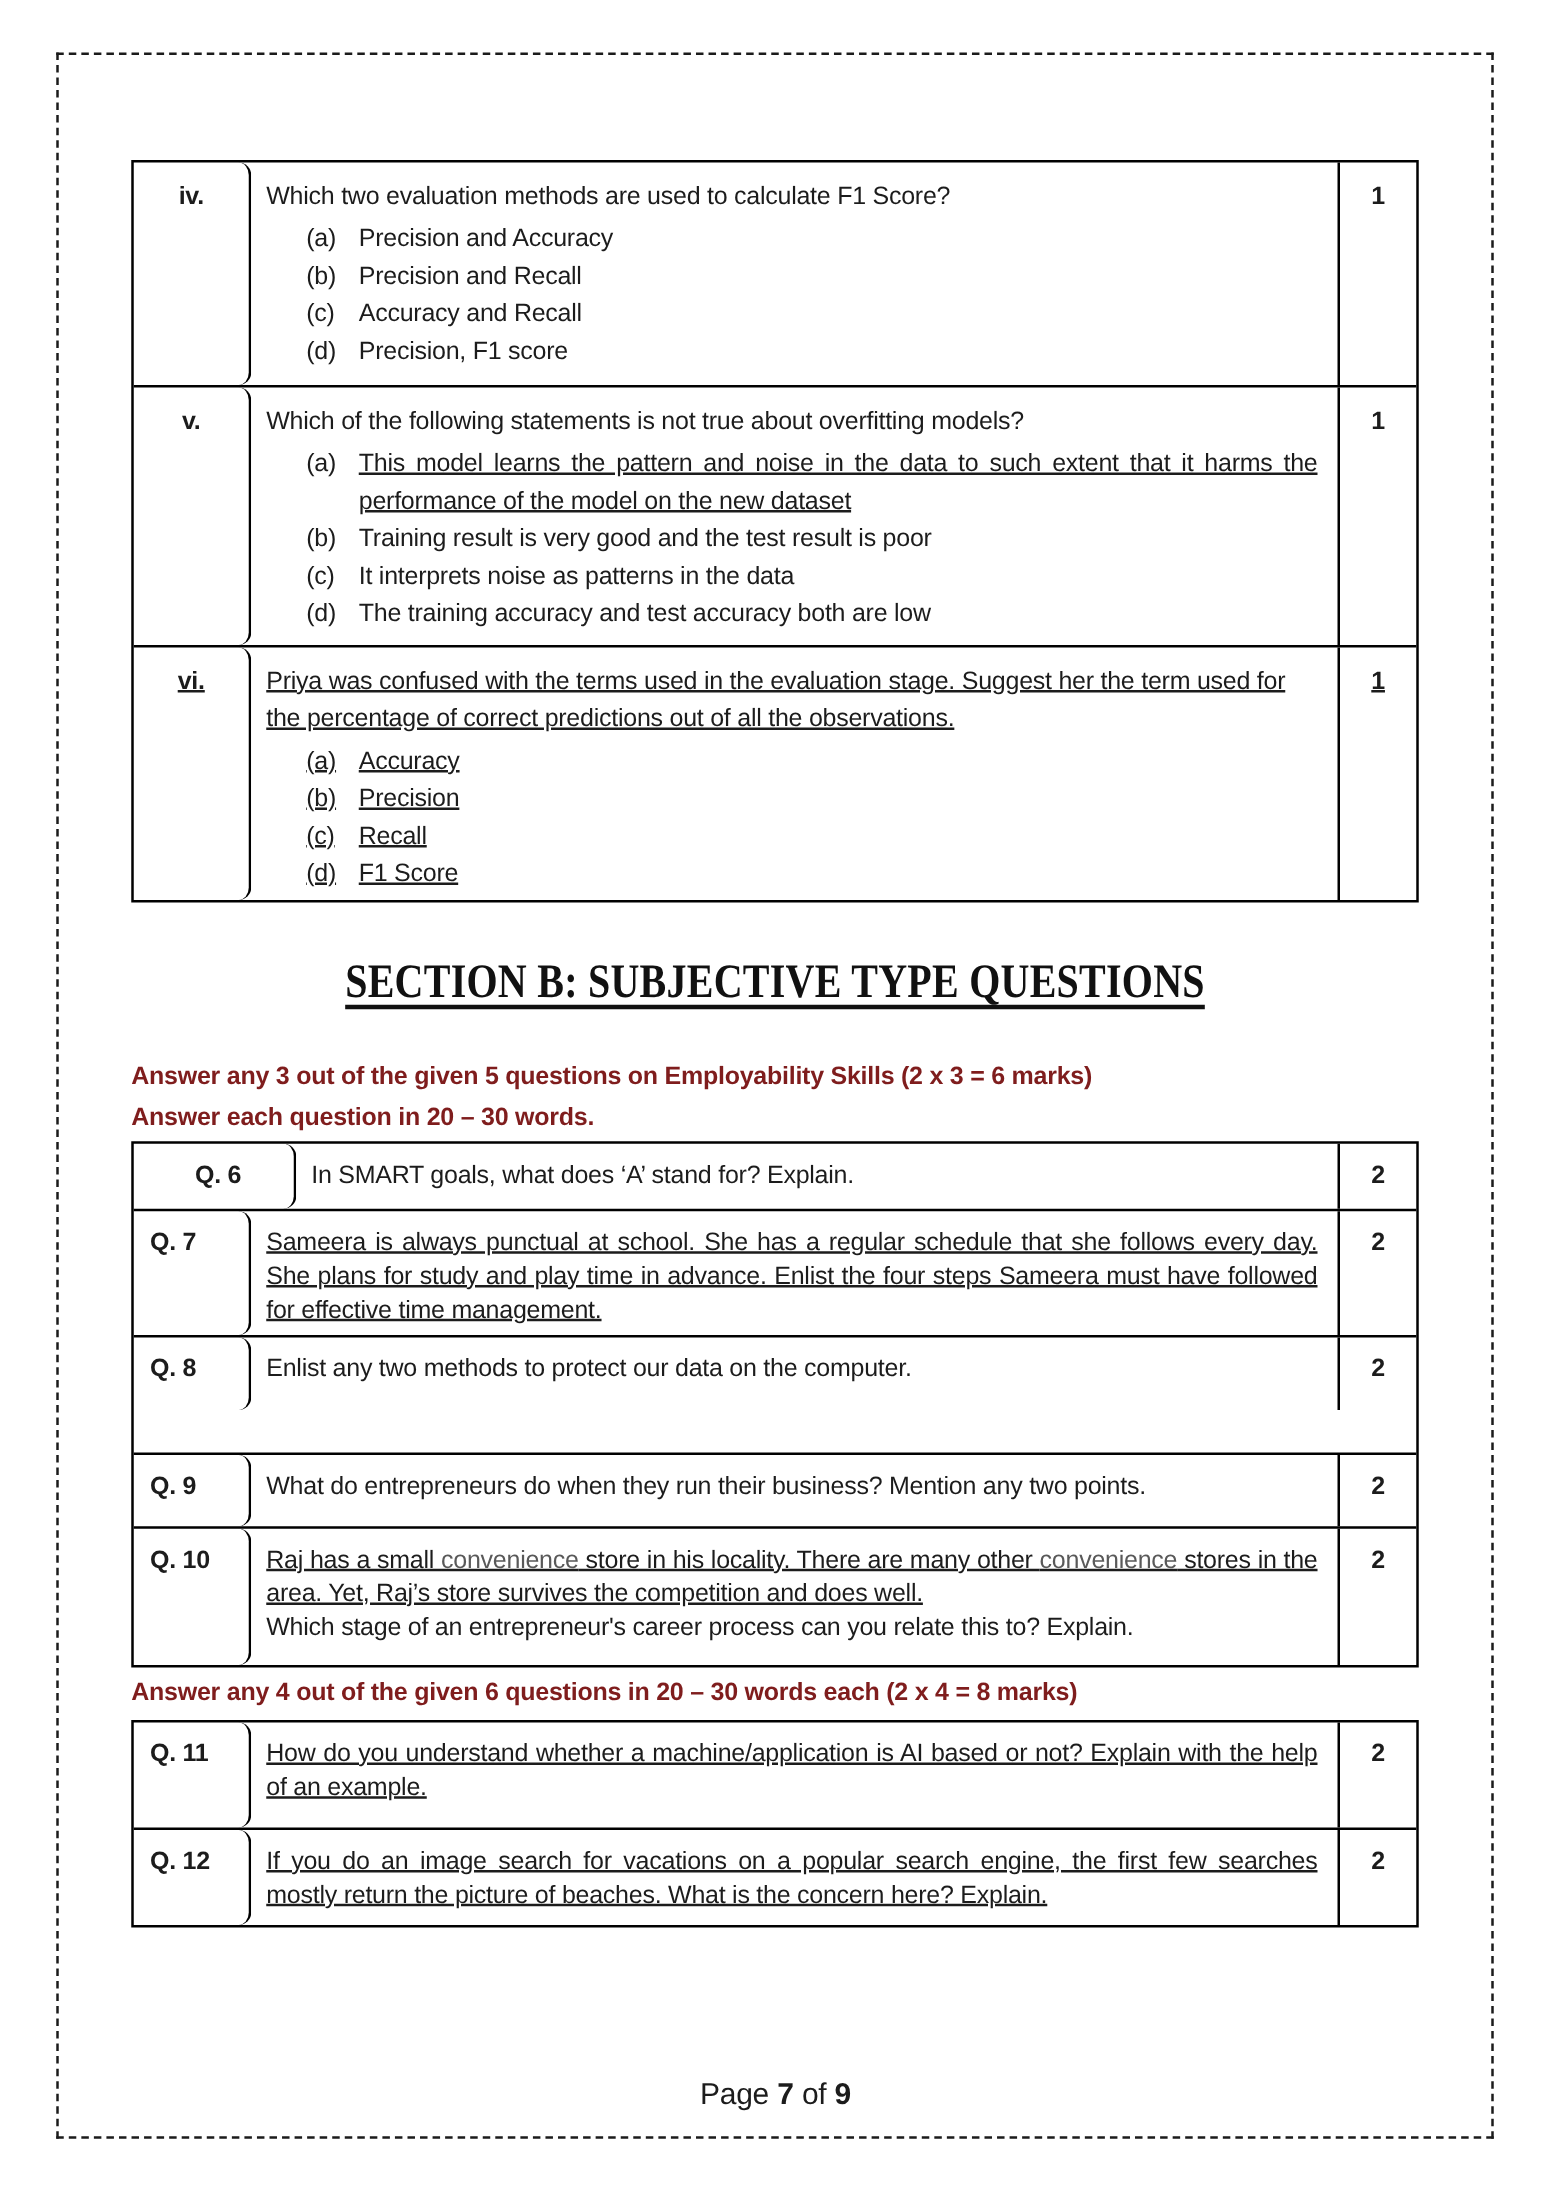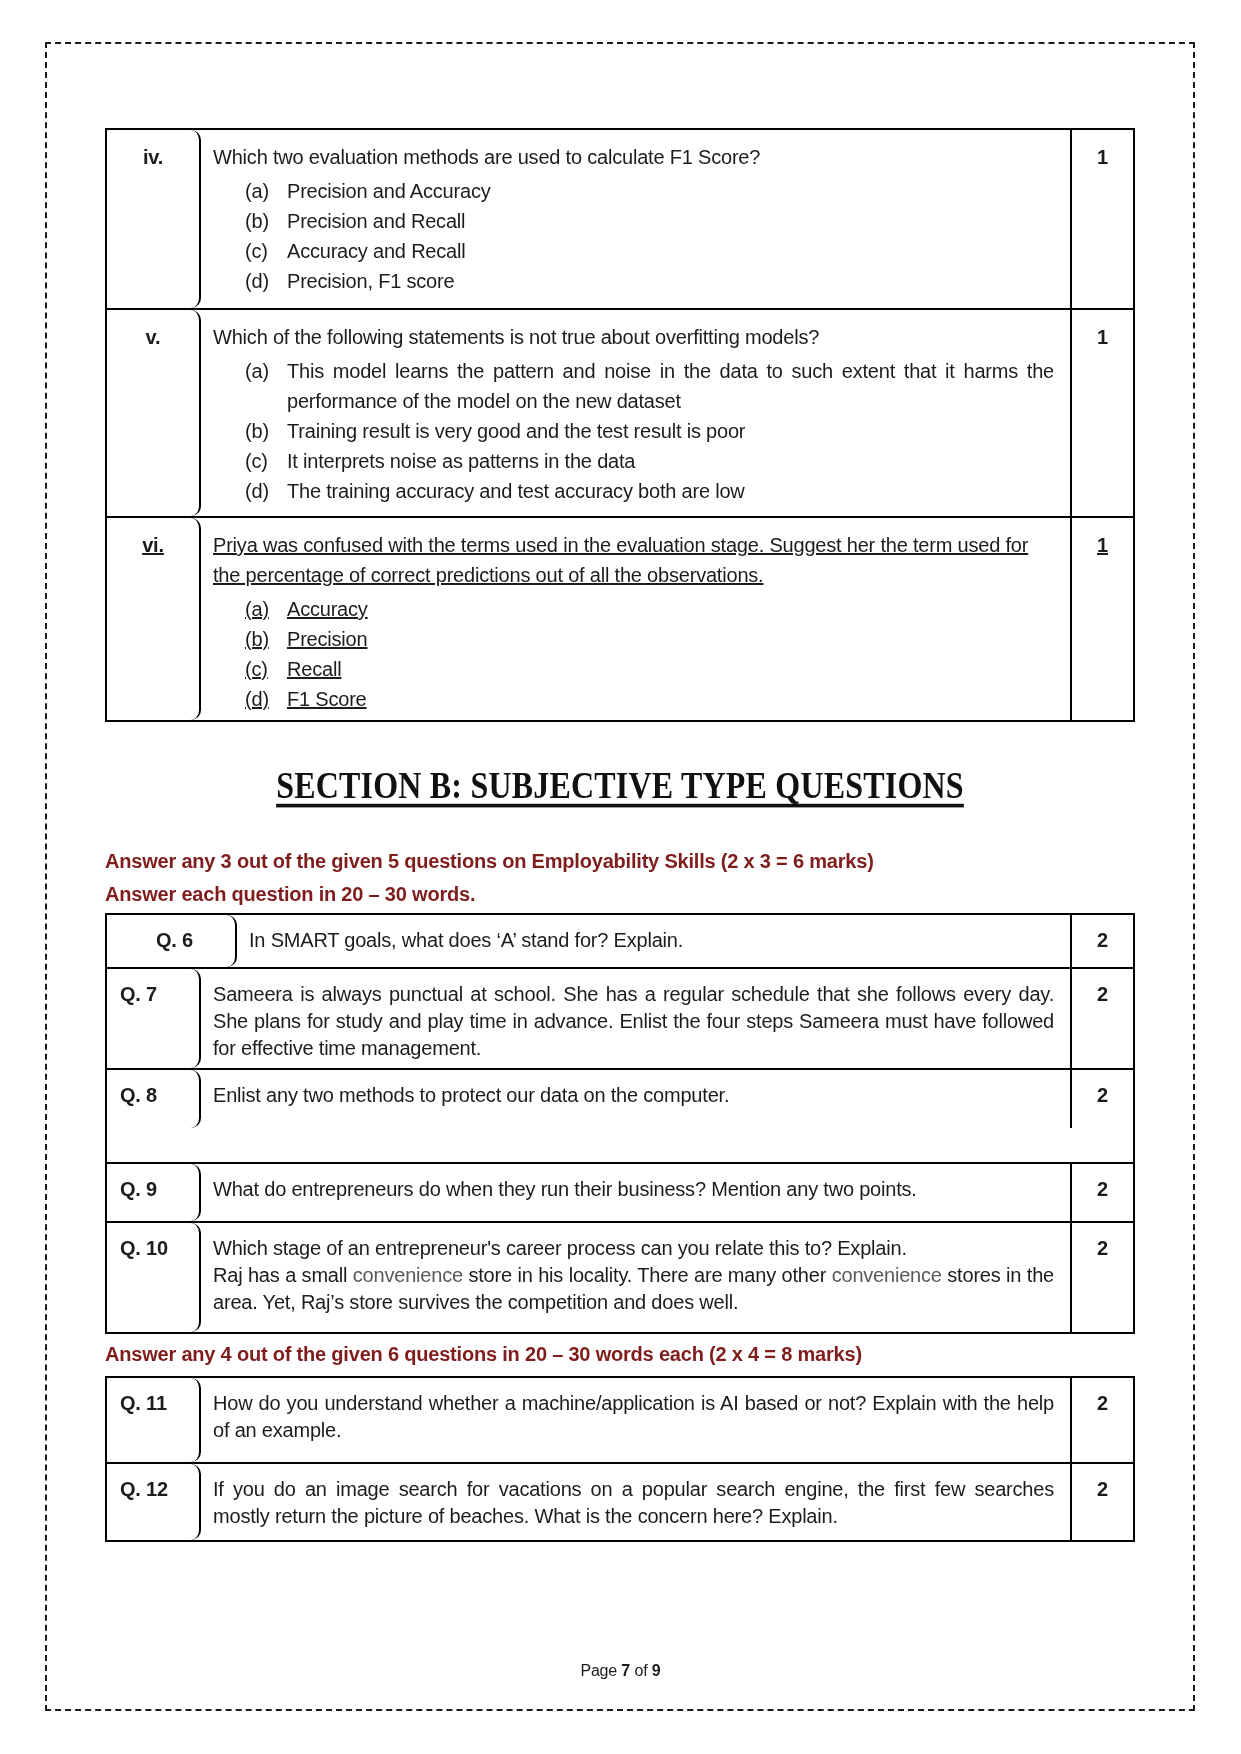--- a/index.html
+++ b/index.html
@@ -31,21 +31,21 @@
     padding-top:12px; font-weight:bold; text-align:center;
   }
 
   
   .mcq { top:128px; line-height:30px; }
   .r-iv { min-height:178px; } .r-v { min-height:206px; } .r-vi { min-height:200px;text-decoration:underline; }
   .opt { display:flex; padding-left:32px; }
   .qtext + .opt { margin-top:4px; }
   .ol { flex:0 0 42px; }
   .ot { flex:1 1 auto; min-width:0; }
-  .just { text-align:justify; }
+  .just { text-align:justify;text-decoration:underline; }
 
   
   .qtbl { line-height:27px; }
   .qtbl1 { top:913px; }
   .qtbl2 { top:1376px; }
   .r-q6 { min-height:52px;margin-left:36px; } .r-q7 { min-height:99px; } .r-q8 { min-height:58px; }
   .r-q9 { min-height:57px;margin-top:34px; } .r-q10 { min-height:109px; }
   .r-q11 { min-height:84px; } .r-q12 { min-height:76px; }
   .muted { color:#595959; }
 
@@ -58,21 +58,21 @@
   }
   .instr {
     position:absolute; left:105px; width:1030px;
     font-weight:bold; font-size:20px; letter-spacing:-0.2px; line-height:33px; color:#7f1d1d;
   }
   .instr1 { top:845px; }
   .instr2 { top:1340px; line-height:28px; }
 
   .footer {
     position:absolute; top:1662px; left:0; width:100%;
-    text-align:center; font-size:16px; letter-spacing:-0.2px; color:#1c1c1c;
+    text-align:center; font-size:24px; letter-spacing:-0.2px; color:#1c1c1c;
   }
   .footer b { letter-spacing:0; }
 </style>
 </head>
 <body>
 
 <div class="page">
   <div class="frame"></div>
 
   <div class="tbl mcq">
@@ -187,22 +187,22 @@
       <div class="c-num qlbl">Q. 9</div>
       <div class="c-q">
         <div class="qtext">What do entrepreneurs do when they run their business? Mention any two points.</div>
       </div>
       <div class="c-m">2</div>
     </div>
 
     <div class="trow r-q10">
       <div class="c-num qlbl">Q. 10</div>
       <div class="c-q">
+        <div class="qtext just"><span>Raj has a small </span><span class="muted">convenience</span><span> store in his locality.  There are many other </span><span class="muted">convenience</span><span> stores in the area. Yet, Raj’s store survives the competition and does well.</span></div>
         <div class="qtext">Which stage of an entrepreneur's career process can you relate this to? Explain.</div>
-        <div class="qtext just"><span>Raj has a small </span><span class="muted">convenience</span><span> store in his locality.  There are many other </span><span class="muted">convenience</span><span> stores in the area. Yet, Raj’s store survives the competition and does well.</span></div>
       </div>
       <div class="c-m">2</div>
     </div>
   </div>
 
   <div class="instr instr2">
     <div>Answer any 4 out of the given 6 questions in 20 – 30 words each (2 x 4 = 8 marks)</div>
   </div>
 
   <div class="tbl qtbl qtbl2">

